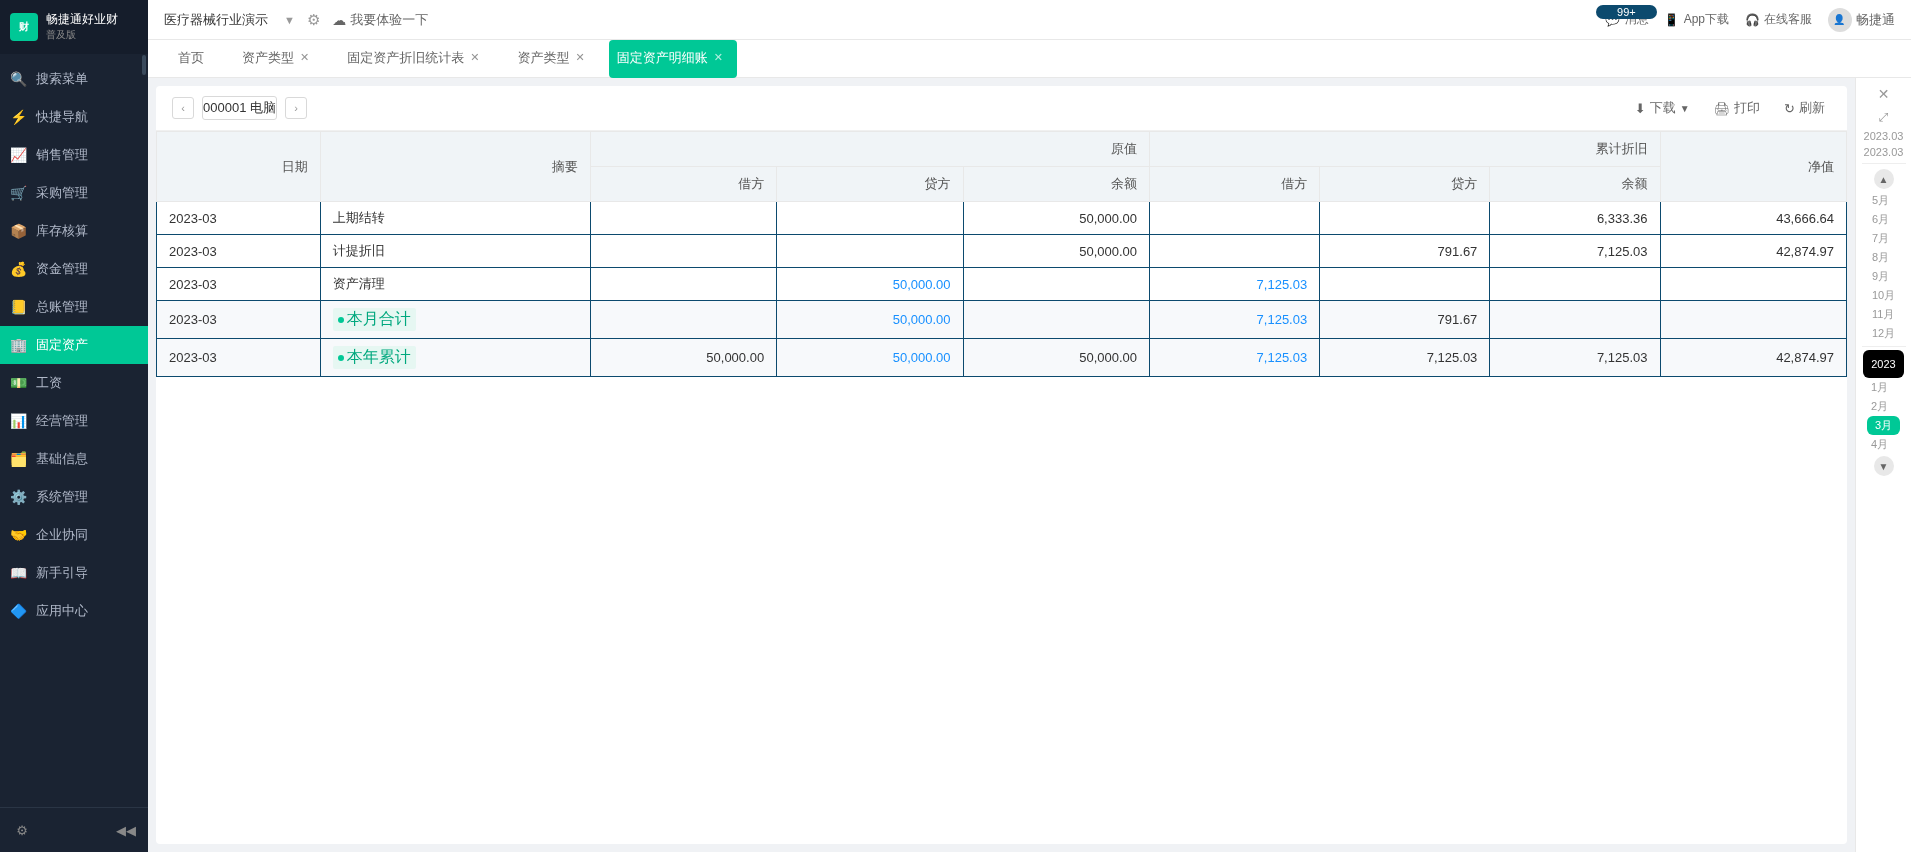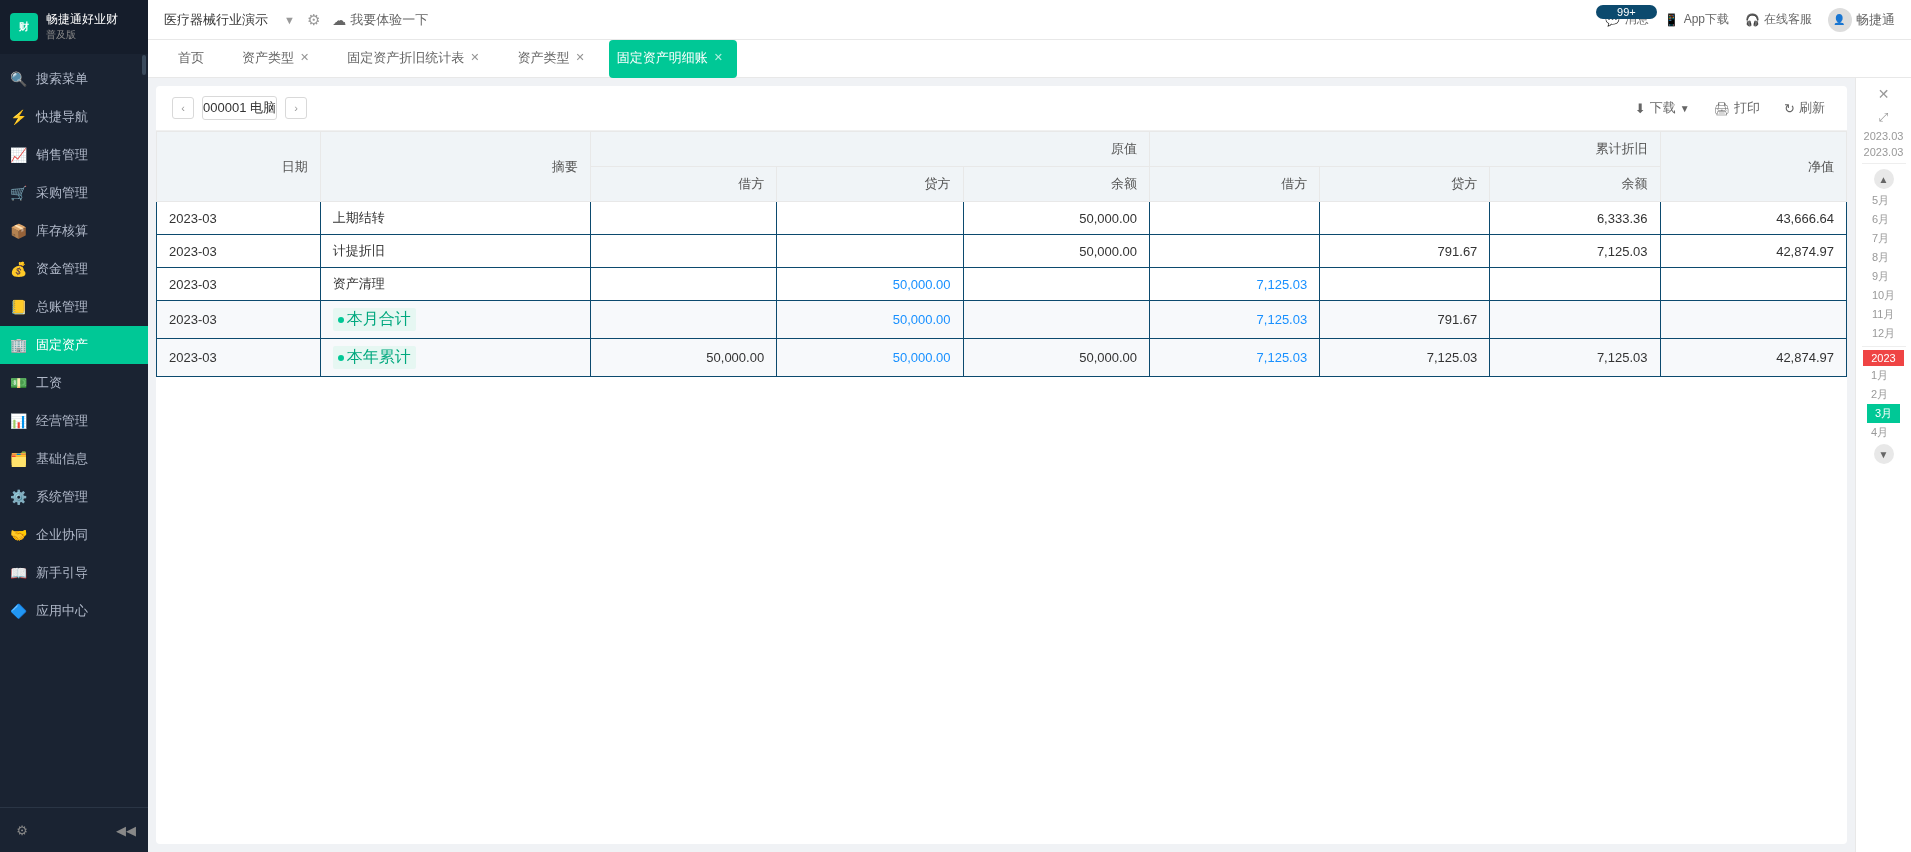--- a/index.html
+++ b/index.html
@@ -349,37 +349,37 @@
     }
     .timeline-year {
       font-size: 11px;
       color: #999;
       padding: 2px 4px;
       cursor: pointer;
       text-align: center;
       white-space: nowrap;
     }
     .timeline-year.active-year {
-      background: #ef4444;
-      color: #fff;
-      border-radius: 0;
-      padding: 2px 8px;
+      background: #000000;
+      color: #fff;
+      border-radius: 6px;
+      padding: 8px 8px;
     }
     .timeline-month {
       font-size: 11px;
       color: #999;
       padding: 2px 4px;
       cursor: pointer;
       text-align: left;
       white-space: nowrap;
     }
     .timeline-month.active-month {
       background: #00c896;
       color: #fff;
-      border-radius: 0;
+      border-radius: 6px;
       padding: 2px 8px;
     }
     .timeline-scroll-btn {
       width: 20px;
       height: 20px;
       border-radius: 50%;
       background: #e8e8e8;
       display: flex;
       align-items: center;
       justify-content: center;

